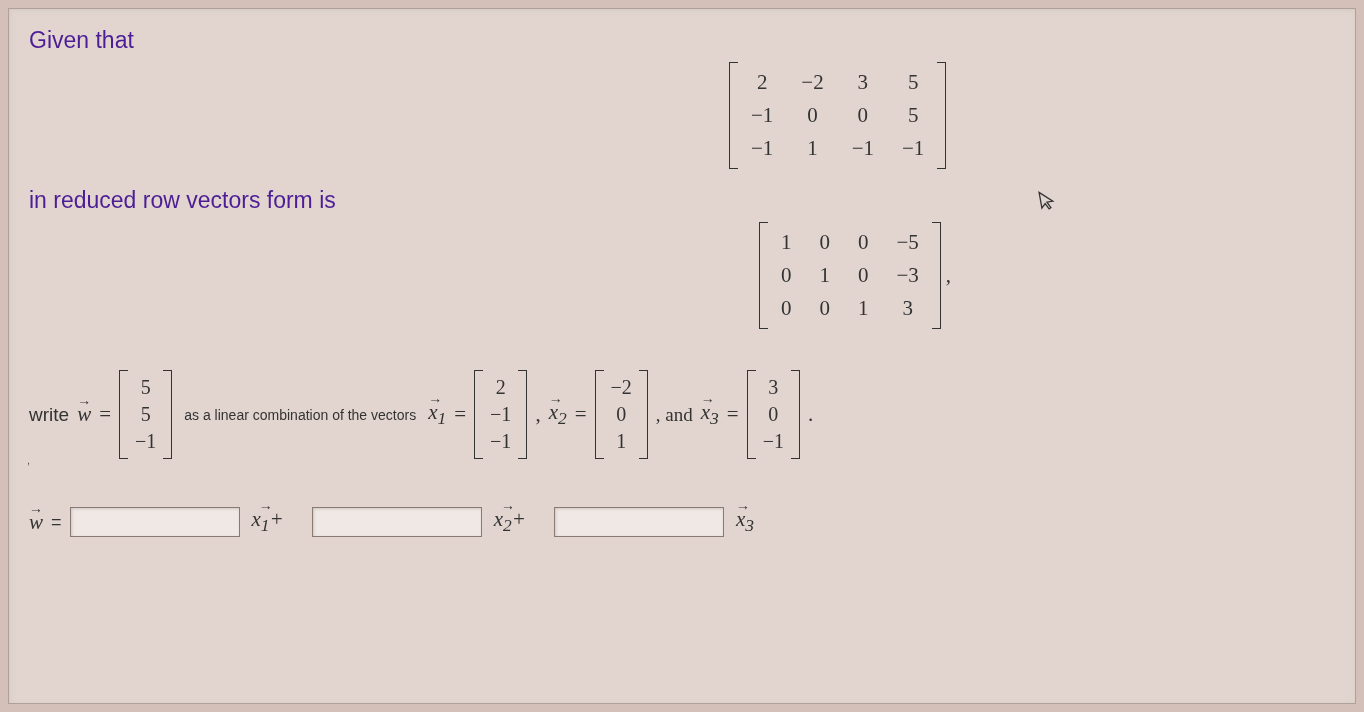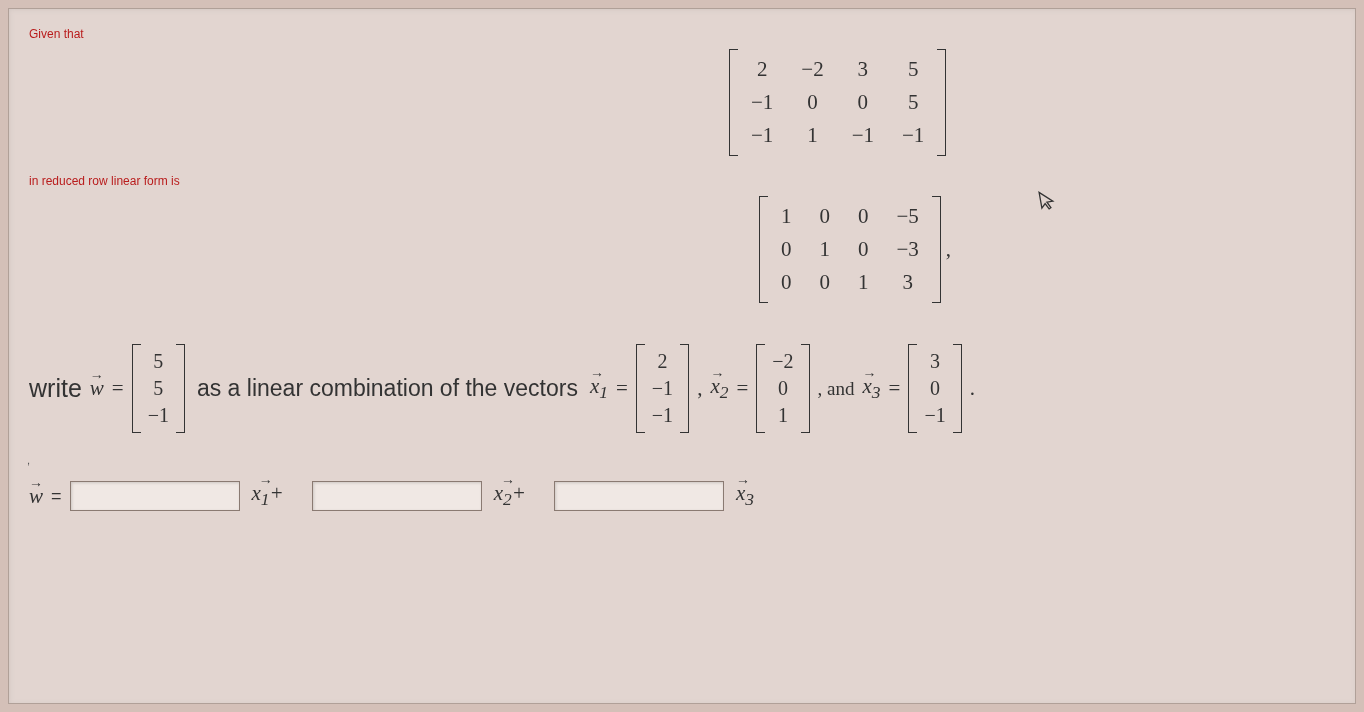--- a/index.html
+++ b/index.html
@@ -15,22 +15,22 @@
     }
     .card {
       background: #e2d5d0;
       border: 1px solid #b0a098;
       padding: 18px 20px 24px 20px;
       height: 696px;
       position: relative;
       box-shadow: inset 1px 1px 4px rgba(200,190,185,0.5);
     }
     .text-line {
-      font-size: 12px;
-      color: #b91c1c;
+      font-size: 23px;
+      color: #4c1d95;
       margin-bottom: 10px;
     }
     .matrix-center {
       text-align: center;
       margin: 8px 0 18px 0;
       padding-left: 700px;
       display: block;
     }
     .matrix {
       display: inline-block;
@@ -161,21 +161,21 @@
         </table>
     </span>
   </div>
 
   <div class="cursor">
     <svg width="18" height="22" viewBox="0 0 18 22">
         <path d="M2 2 L2 18 L6 14 L9 20 L11 19 L8 13 L14 13 Z" fill="none" stroke="#333" stroke-width="1.3"></path>
       </svg>
   </div>
 
-  <div class="text-line" style="margin-top:20px;">in reduced row linear form is</div>
+  <div class="text-line" style="margin-top:20px;">in reduced row vectors form is</div>
 
   <div class="matrix-center" style="padding-left:0; text-align:left; margin-left:730px;">
     <span class="matrix">
       <table>
         <tbody>
             <tr>
               <td>1</td>
               <td>0</td>
               <td>0</td>
               <td>−5</td>
@@ -194,41 +194,41 @@
             </tr>
       </tbody>
         </table>
     </span>
     <span class="after-matrix">,</span>
   </div>
 
   <div class="tick">,</div>
 
   <div class="inline-row" style="margin-top:45px;">
-    <span style="font-size:25px;">write</span>
+    <span style="font-size:19px;">write</span>
     <span class="vec-label">
       <span class="vec-arrow">→</span><span style="font-style:italic;">w</span>
     </span>
     <span class="serif">=</span>
     <span class="matrix small">
       <table>
         <tbody>
             <tr>
               <td>5</td>
             </tr>
         <tr>
               <td>5</td>
             </tr>
         <tr>
               <td>−1</td>
             </tr>
       </tbody>
         </table>
     </span>
-    <span style="font-size:23px; margin:0 4px;">as a linear combination of the vectors</span>
+    <span style="font-size:14px; margin:0 4px;">as a linear combination of the vectors</span>
 
     <span class="vec-label">
       <span class="vec-arrow">→</span><span style="font-style:italic;">x</span><sub>1</sub>
     </span>
     <span class="serif">=</span>
     <span class="matrix small">
       <table>
         <tbody>
             <tr>
               <td>2</td>

